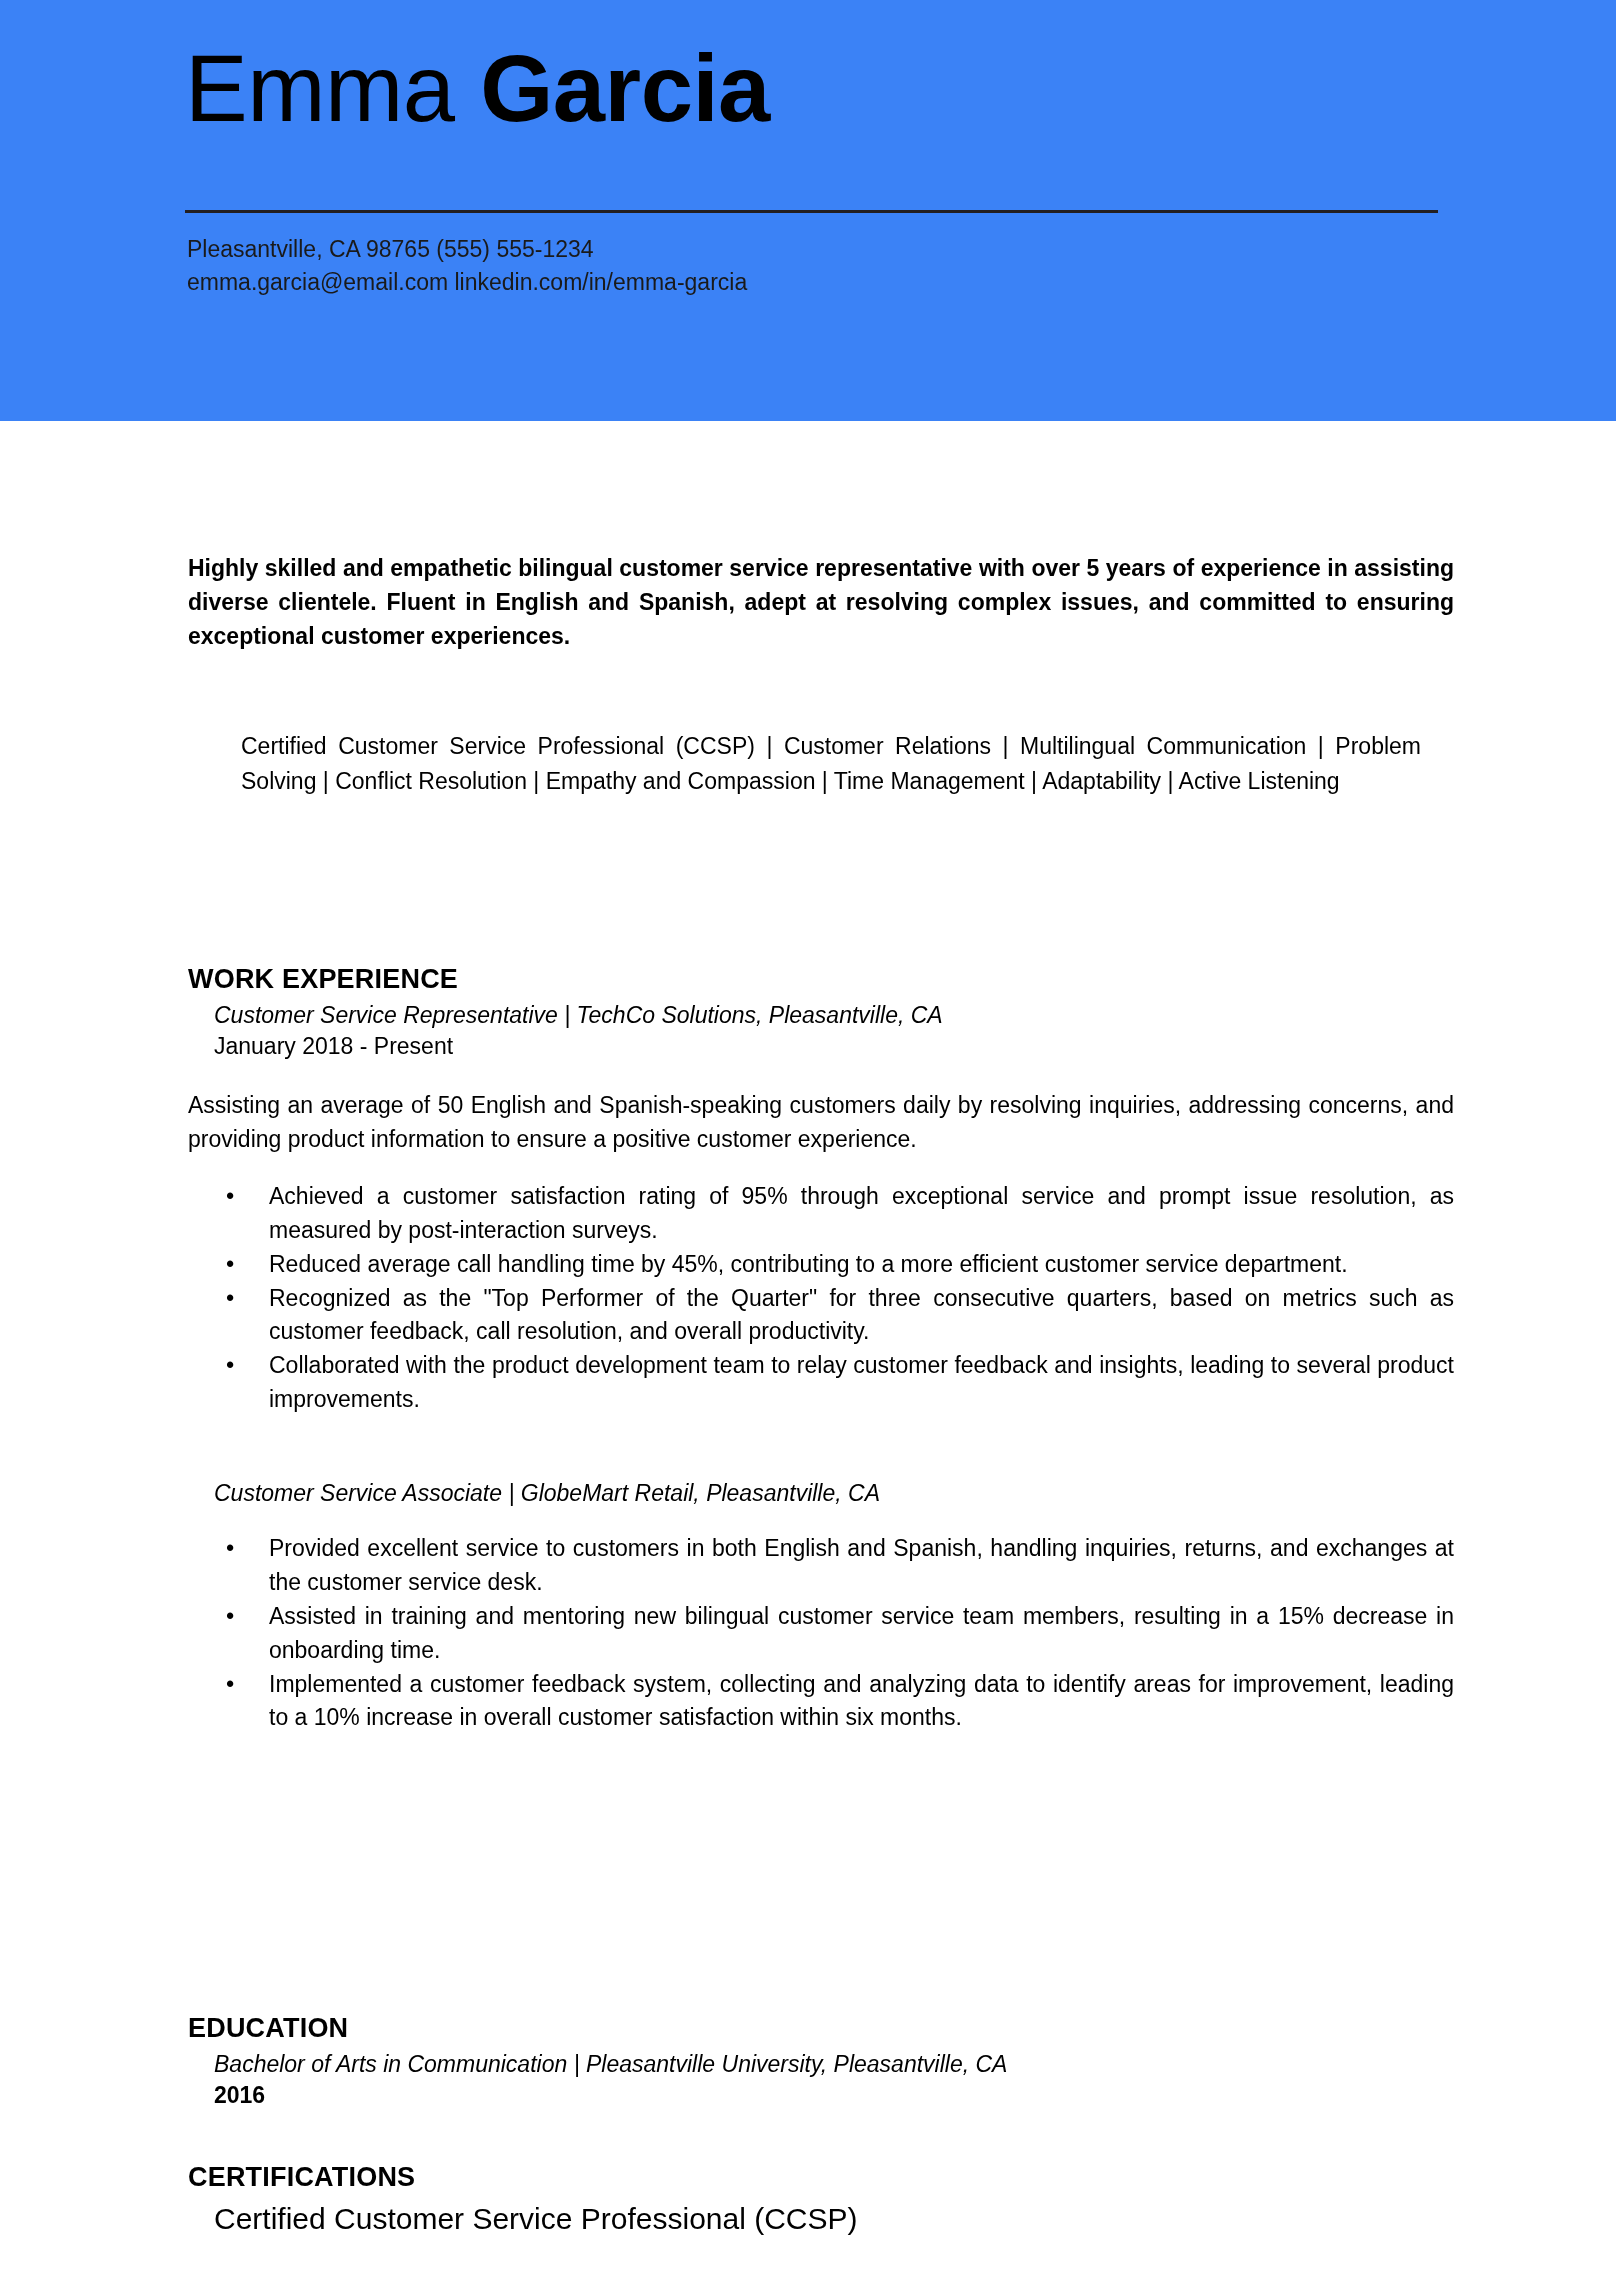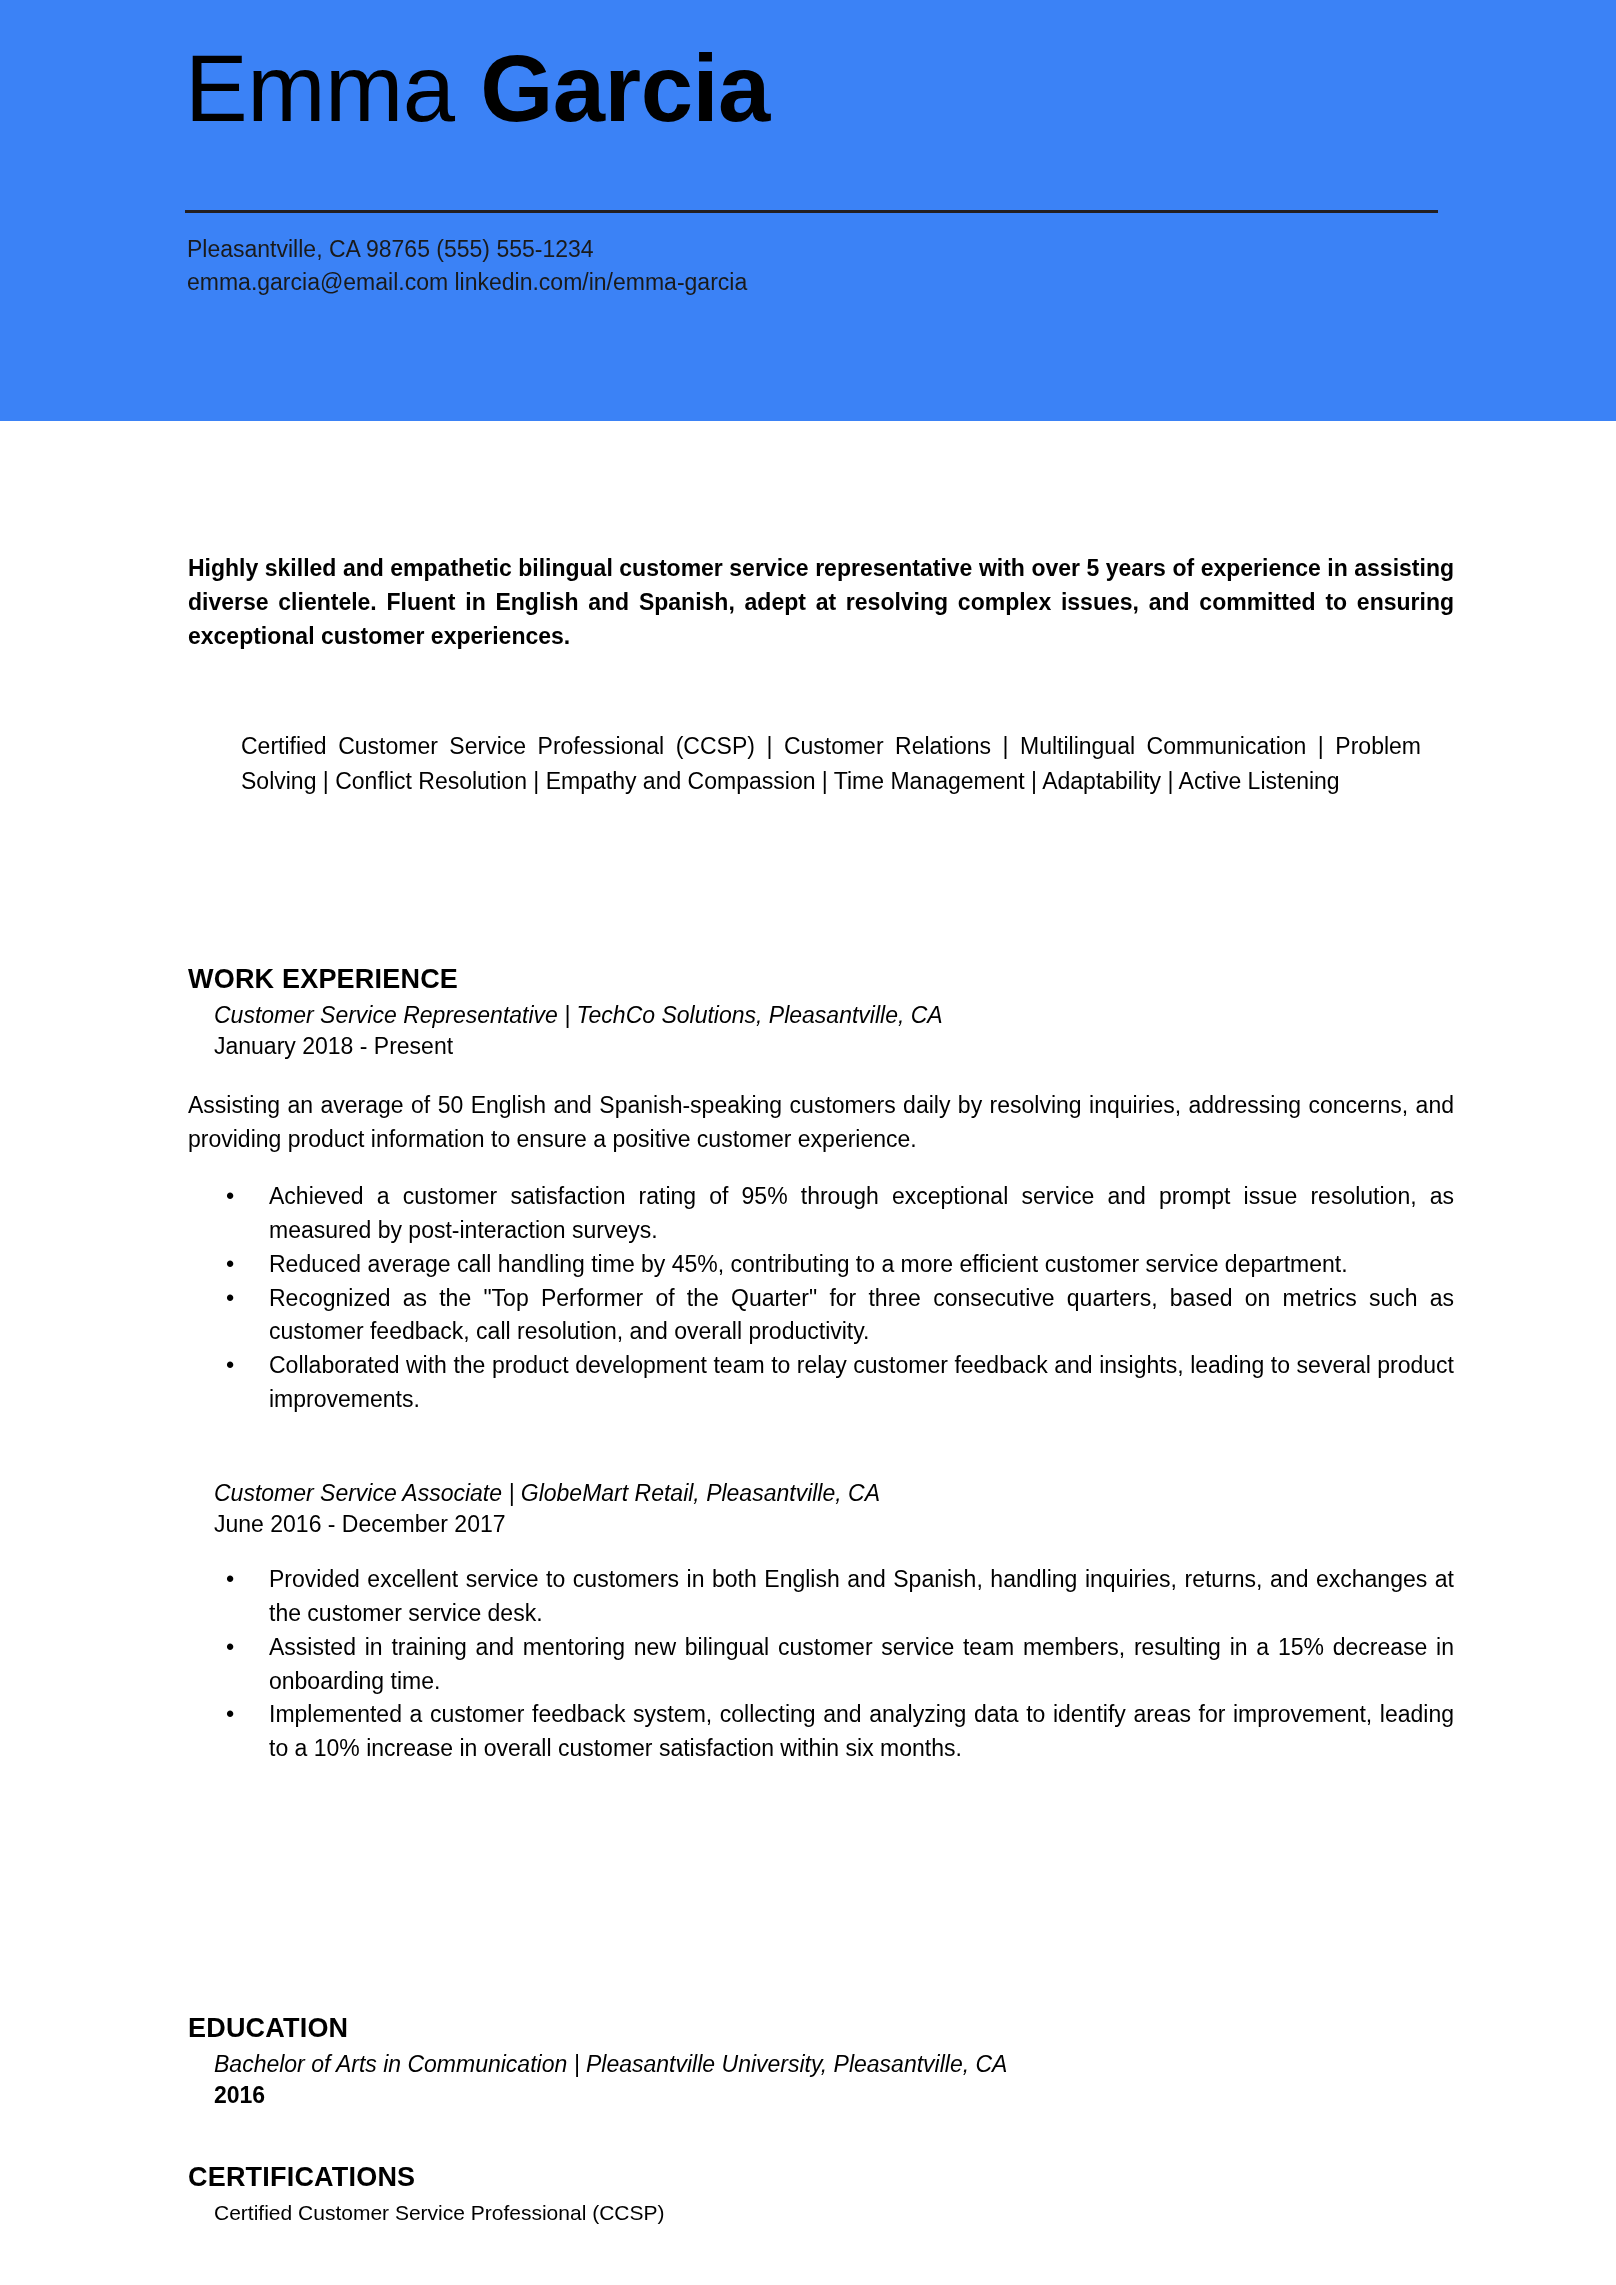--- a/index.html
+++ b/index.html
@@ -154,21 +154,21 @@
     font-size: 23.5px;
   }
 
   .edu-year {
     font-size: 23px;
     font-weight: 700;
     line-height: 1.34;
   }
   .cert-item {
     margin-left: 26px;
-    font-size: 21px;
+    font-size: 30px;
     line-height: 1.4;
   }
 </style>
 </head>
 <body>
 
 <div class="header-band">
   <div class="name-line">
     <span class="name-first">Emma</span><span>&nbsp;</span><span class="name-last">Garcia</span>
   </div>
@@ -197,21 +197,20 @@
       <li>Achieved a customer satisfaction rating of 95% through exceptional service and prompt issue resolution, as measured by post-interaction surveys.</li>
       <li>Reduced average call handling time by 45%, contributing to a more efficient customer service department.</li>
       <li>Recognized as the "Top Performer of the Quarter" for three consecutive quarters, based on metrics such as customer feedback, call resolution, and overall productivity.</li>
       <li>Collaborated with the product development team to relay customer feedback and insights, leading to several product improvements.</li>
     </ul>
   </div>
 
   <div class="section" style="top:1057px;">
     <div class="entry">
       <div class="entry-title">Customer Service Associate  |  GlobeMart Retail, Pleasantville, CA</div>
-      <div class="entry-date">June 2016 - December 2017</div>
     </div>
     <ul class="bullets">
       <li>Provided excellent service to customers in both English and Spanish, handling inquiries, returns, and exchanges at the customer service desk.</li>
       <li>Assisted in training and mentoring new bilingual customer service team members, resulting in a 15% decrease in onboarding time.</li>
       <li>Implemented a customer feedback system, collecting and analyzing data to identify areas for improvement, leading to a 10% increase in overall customer satisfaction within six months.</li>
     </ul>
   </div>
 
   <div class="section" style="top:1592px;">
     <div class="section-heading">EDUCATION</div>

